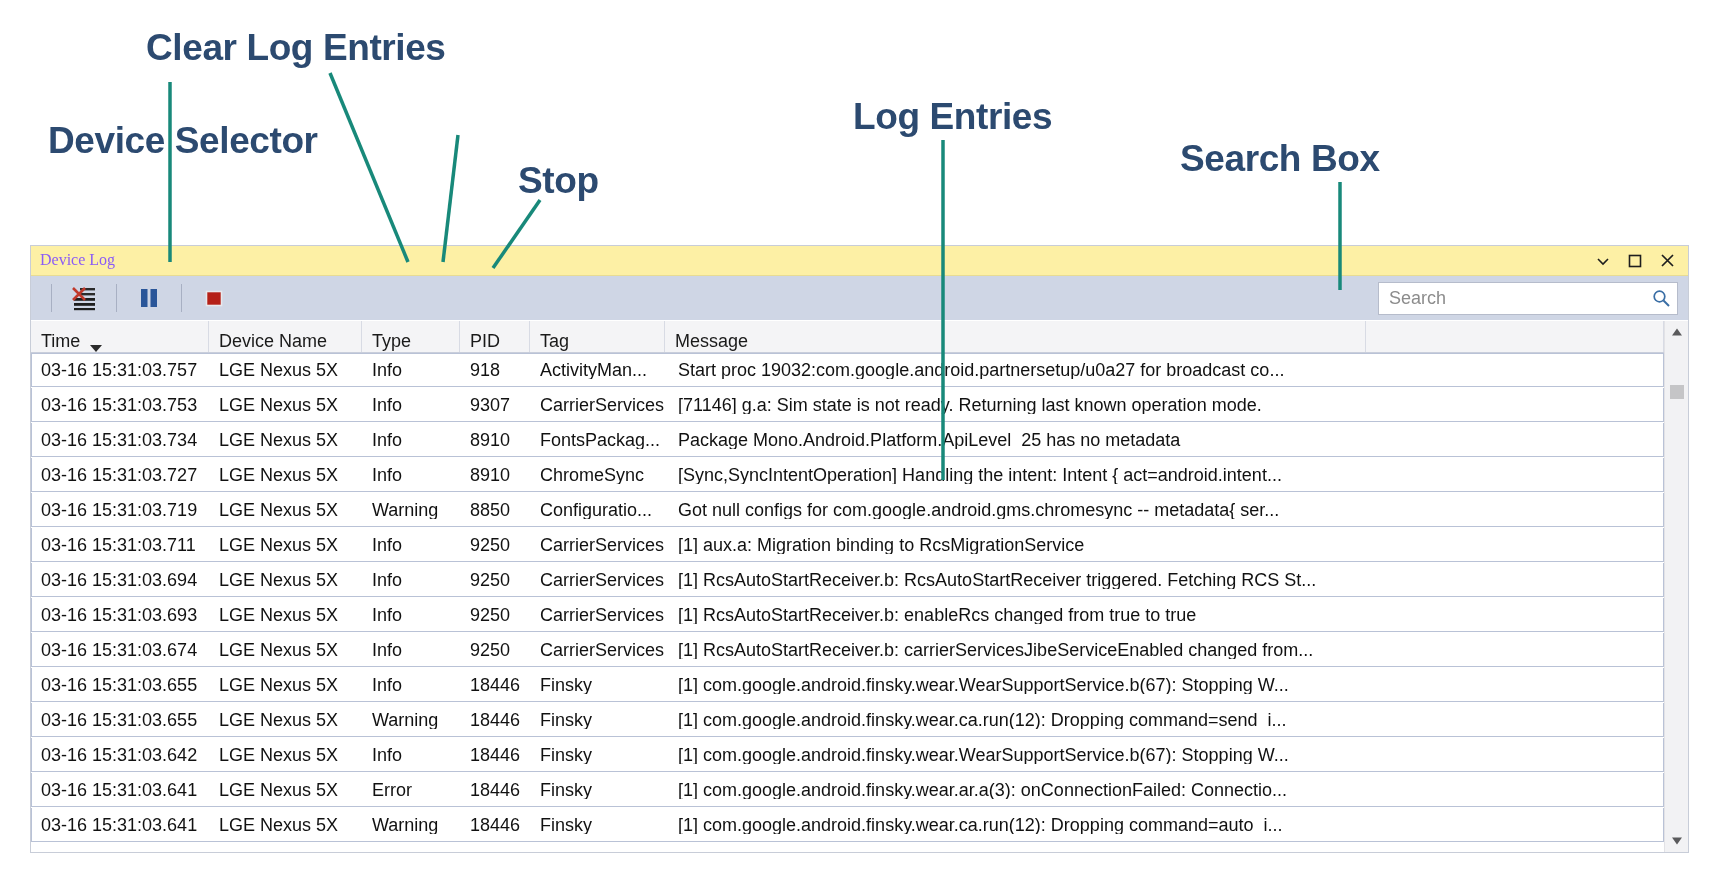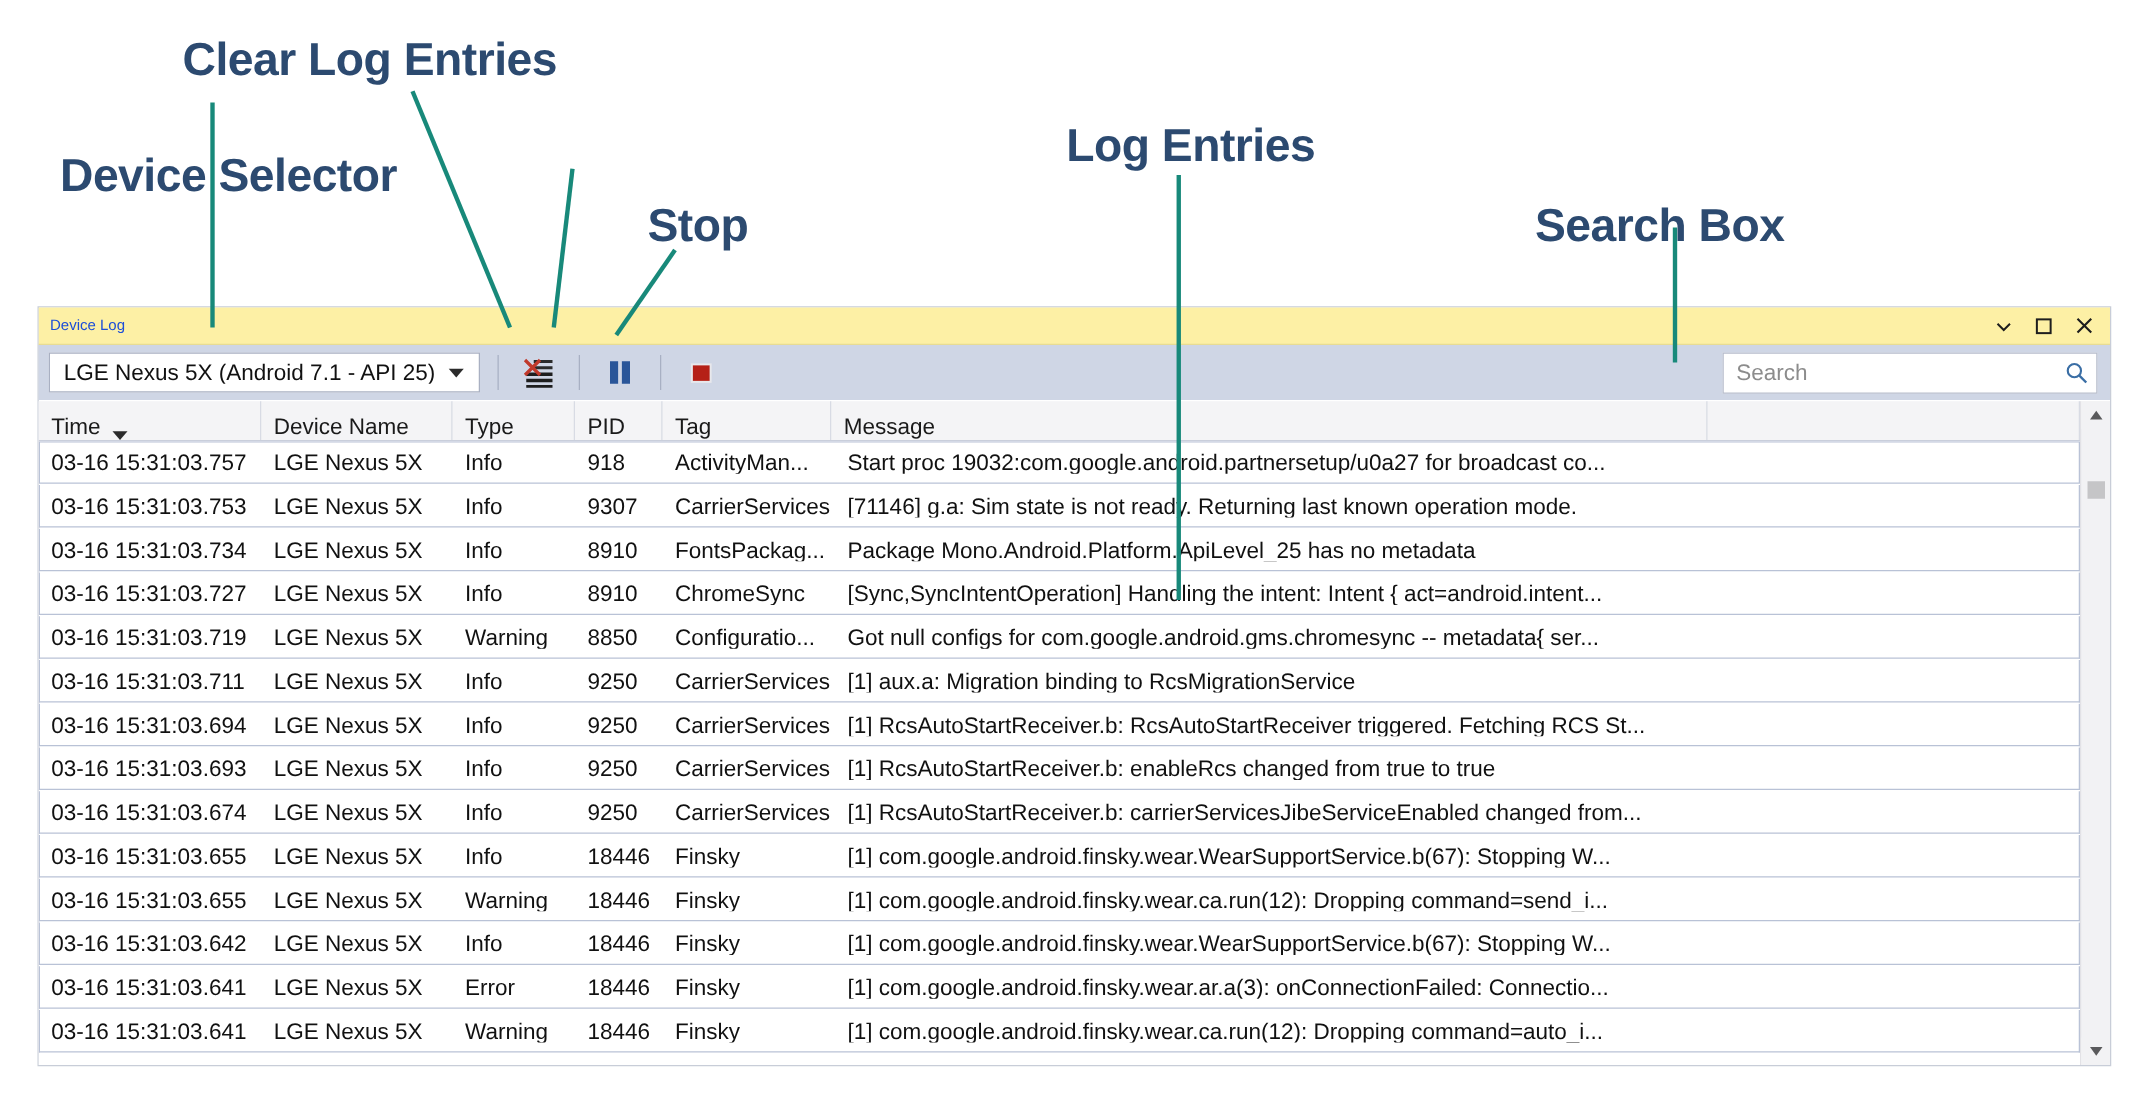--- a/index.html
+++ b/index.html
@@ -54,25 +54,26 @@
   .titlebar {
     height: 30px;
     background: #fdf0a5;
     display: flex;
     align-items: center;
     padding: 0 6px 0 9px;
     box-sizing: border-box;
     border-bottom: 1px solid #e8dc93;
   }
   .titlebar-title {
-    font-size: 12px;
-    color: #1d4ed8;
+    font-size: 16px;
+    color: #8b5cf6;
     flex: 1;
     line-height: 1;
     padding-bottom: 1px;
+    font-family: Liberation Serif, serif;
   }
   .titlebar-buttons {
     display: flex;
     align-items: center;
     gap: 14px;
     padding-right: 6px;
   }
   .tb-btn {
     width: 18px;
     height: 18px;
@@ -284,21 +285,21 @@
     <line x1="458" y1="135" x2="443" y2="262" stroke="#18897a" stroke-width="3.5"></line>
     <line x1="540" y1="200" x2="493" y2="268" stroke="#18897a" stroke-width="3.5"></line>
     <line x1="943" y1="140" x2="943" y2="480" stroke="#18897a" stroke-width="3.5"></line>
     <line x1="1340" y1="182" x2="1340" y2="290" stroke="#18897a" stroke-width="3.5"></line>
   </svg>
 
   <div class="anno-label" style="left:146px; top:27px;">Clear Log Entries</div>
   <div class="anno-label" style="left:48px;  top:120px;">Device Selector</div>
   <div class="anno-label" style="left:518px; top:160px;text-align:center;">Stop</div>
   <div class="anno-label" style="left:853px; top:96px;">Log Entries</div>
-  <div class="anno-label" style="left:1228px;top:138px;margin-top:22px;">Search Box</div>
+  <div class="anno-label" style="left:1180px;top:138px;">Search Box</div>
 </div>
 
 <div id="device-log-window">
 
   <div class="titlebar">
     <div class="titlebar-title">Device Log</div>
     <div class="titlebar-buttons">
       <div class="tb-btn">
         <svg width="14" height="14" viewBox="0 0 14 14">
             <path d="M2 5 L7 10 L12 5" fill="none" stroke="#1e1e1e" stroke-width="1.6"></path>
@@ -312,24 +313,20 @@
       <div class="tb-btn">
         <svg width="15" height="15" viewBox="0 0 15 15">
             <path d="M2 2 L13 13 M13 2 L2 13" stroke="#1e1e1e" stroke-width="1.7" fill="none"></path>
           </svg>
       </div>
     </div>
   </div>
 
   <div class="toolbar">
 
-    <div class="device-combo">
-      <div class="device-combo-text">LGE Nexus 5X (Android 7.1 - API 25)</div>
-      <div class="combo-caret"></div>
-    </div>
 
     <div class="tool-sep"></div>
 
     <div class="tool-btn">
       <svg width="30" height="30" viewBox="0 0 30 30">
         <rect x="11" y="5" width="15" height="2.4" fill="#2b2b2b"></rect>
         <rect x="11" y="10" width="15" height="2.4" fill="#2b2b2b"></rect>
         <rect x="5" y="15" width="21" height="2.8" fill="#1e1e1e"></rect>
         <rect x="5" y="20" width="21" height="2.8" fill="#1e1e1e"></rect>
         <rect x="5" y="25" width="21" height="2.2" fill="#1e1e1e"></rect>

